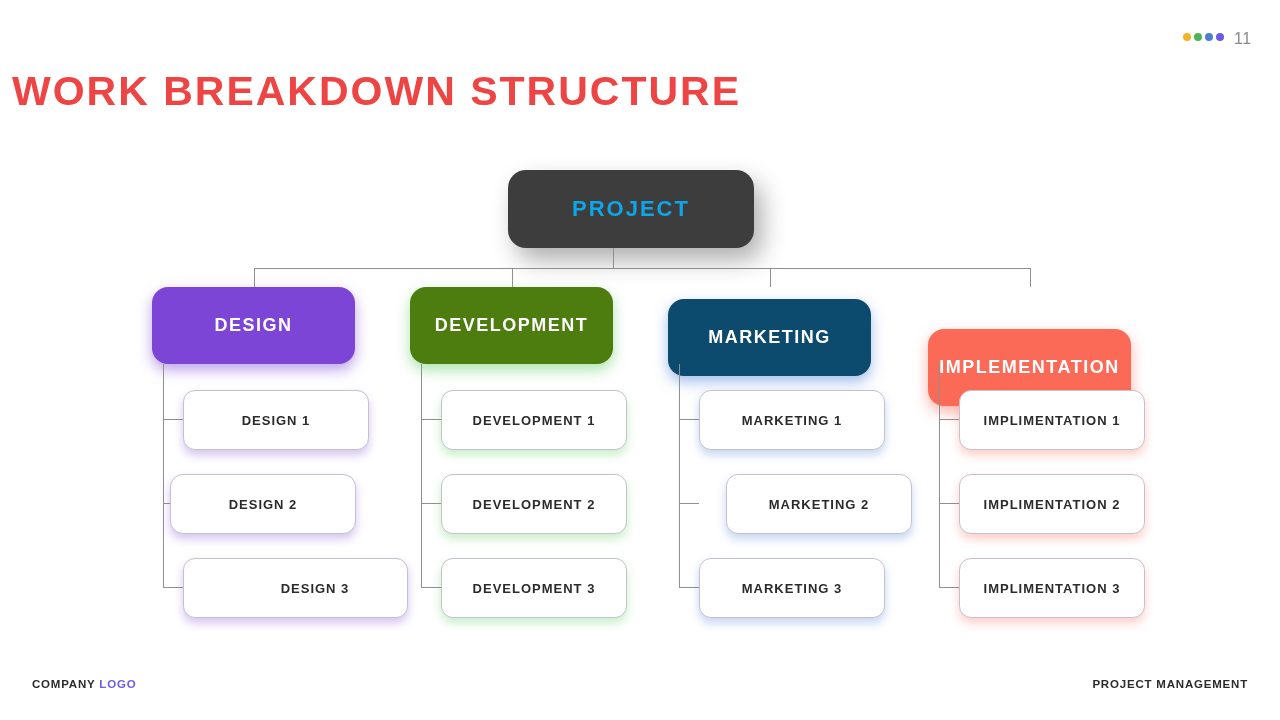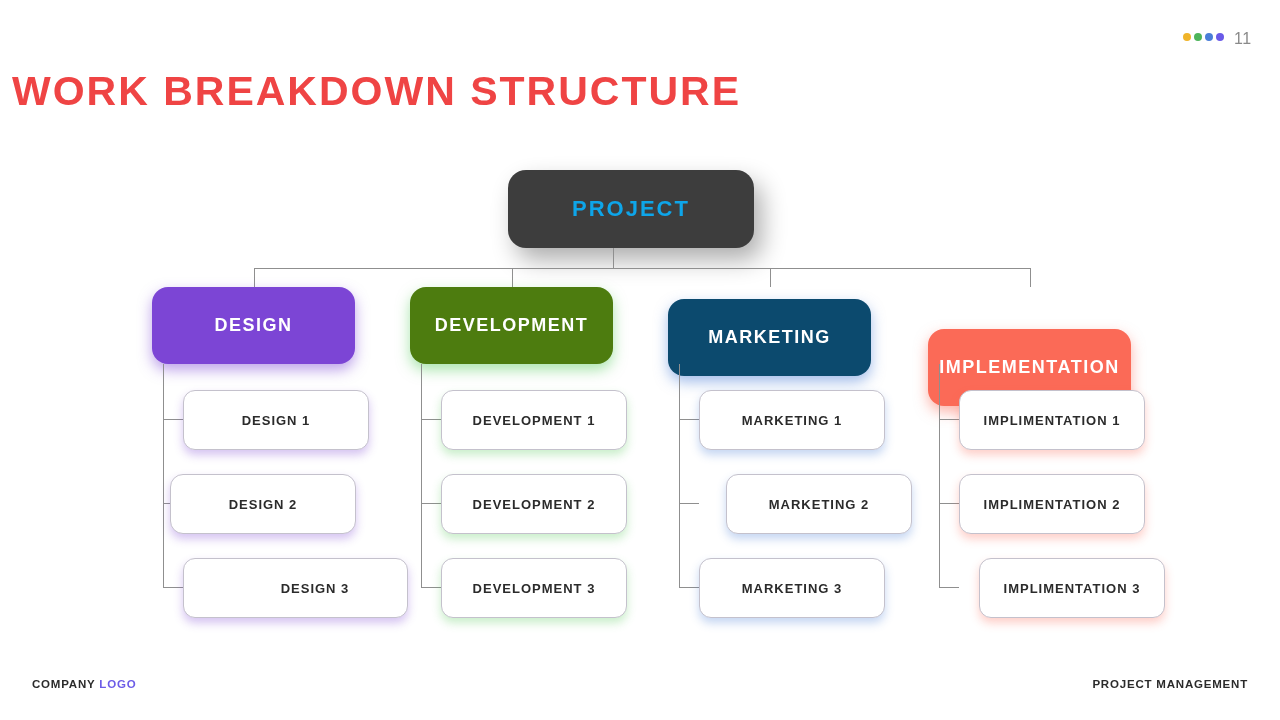--- a/index.html
+++ b/index.html
@@ -115,21 +115,21 @@
       <div class="task-box" style="left: 699px; top: 474px; box-shadow: rgba(74, 126, 216, 0.32) 0px 5px 10px; margin-left: 27px;">MARKETING 2</div>
       <div class="line" style="left: 679px; top: 587px; width: 20px; height: 1px; background: rgb(143, 143, 143);"></div>
       <div class="task-box" style="left: 699px; top: 558px; box-shadow: rgba(74, 126, 216, 0.32) 0px 5px 10px;">MARKETING 3</div>
       <div class="cat-box" style="left: 928px; top: 287px; background: rgb(251, 106, 87); box-shadow: rgba(251, 106, 87, 0.5) 0px 6px 14px; margin-top: 42px;">IMPLEMENTATION</div>
       <div class="line" style="left: 939px; top: 364px; width: 1px; height: 223px; background: rgb(143, 143, 143);"></div>
       <div class="line" style="left: 939px; top: 419px; width: 20px; height: 1px; background: rgb(143, 143, 143);"></div>
       <div class="task-box" style="left: 959px; top: 390px; box-shadow: rgba(251, 106, 87, 0.32) 0px 5px 10px;">IMPLIMENTATION 1</div>
       <div class="line" style="left: 939px; top: 503px; width: 20px; height: 1px; background: rgb(143, 143, 143);"></div>
       <div class="task-box" style="left: 959px; top: 474px; box-shadow: rgba(251, 106, 87, 0.32) 0px 5px 10px;">IMPLIMENTATION 2</div>
       <div class="line" style="left: 939px; top: 587px; width: 20px; height: 1px; background: rgb(143, 143, 143);"></div>
-      <div class="task-box" style="left: 959px; top: 558px; box-shadow: rgba(251, 106, 87, 0.32) 0px 5px 10px; margin-left: 20px;">IMPLIMENTATION 3</div>
+      <div class="task-box" style="left: 959px; top: 558px; box-shadow: rgba(251, 106, 87, 0.32) 0px 5px 10px;">IMPLIMENTATION 3</div>
     </div>
 
   <div class="footer-left">
     <span>COMPANY </span>
     <span class="logo-accent" id="logo-accent" style="color: rgb(108, 92, 231);">LOGO</span>
   </div>
   <div class="footer-right">PROJECT MANAGEMENT</div>
 
 </div>
 

